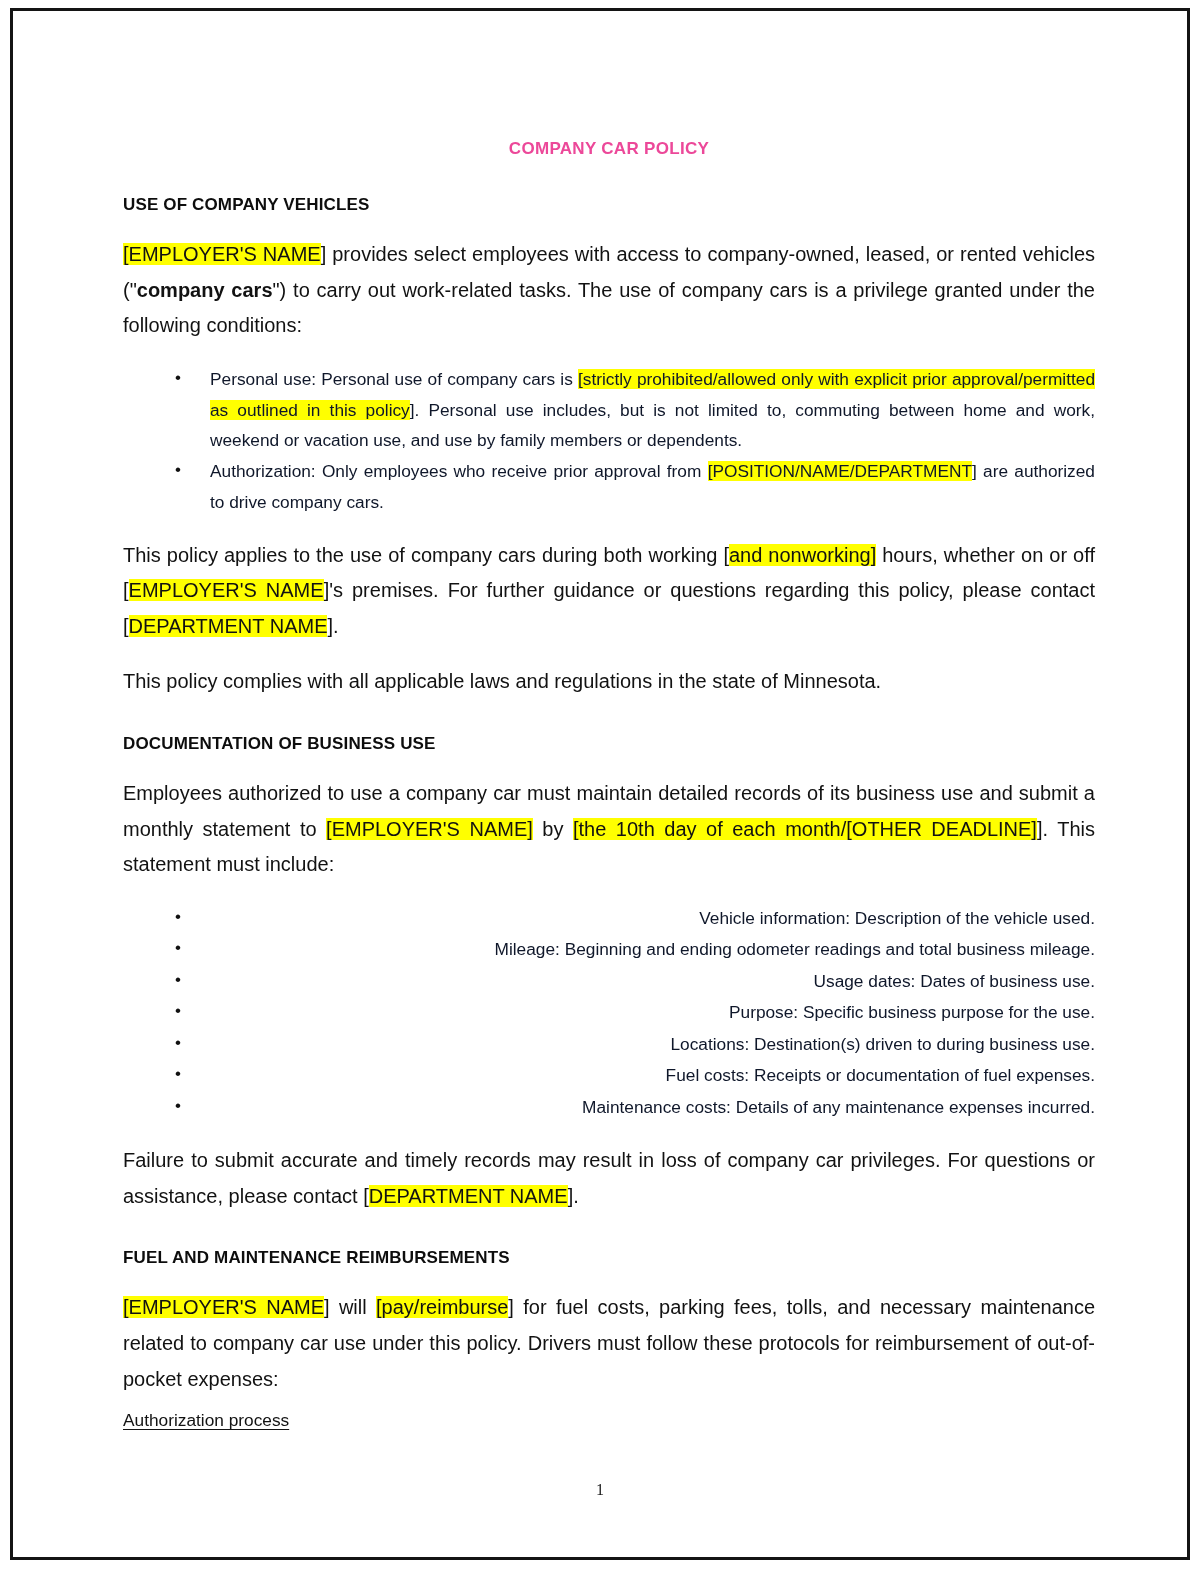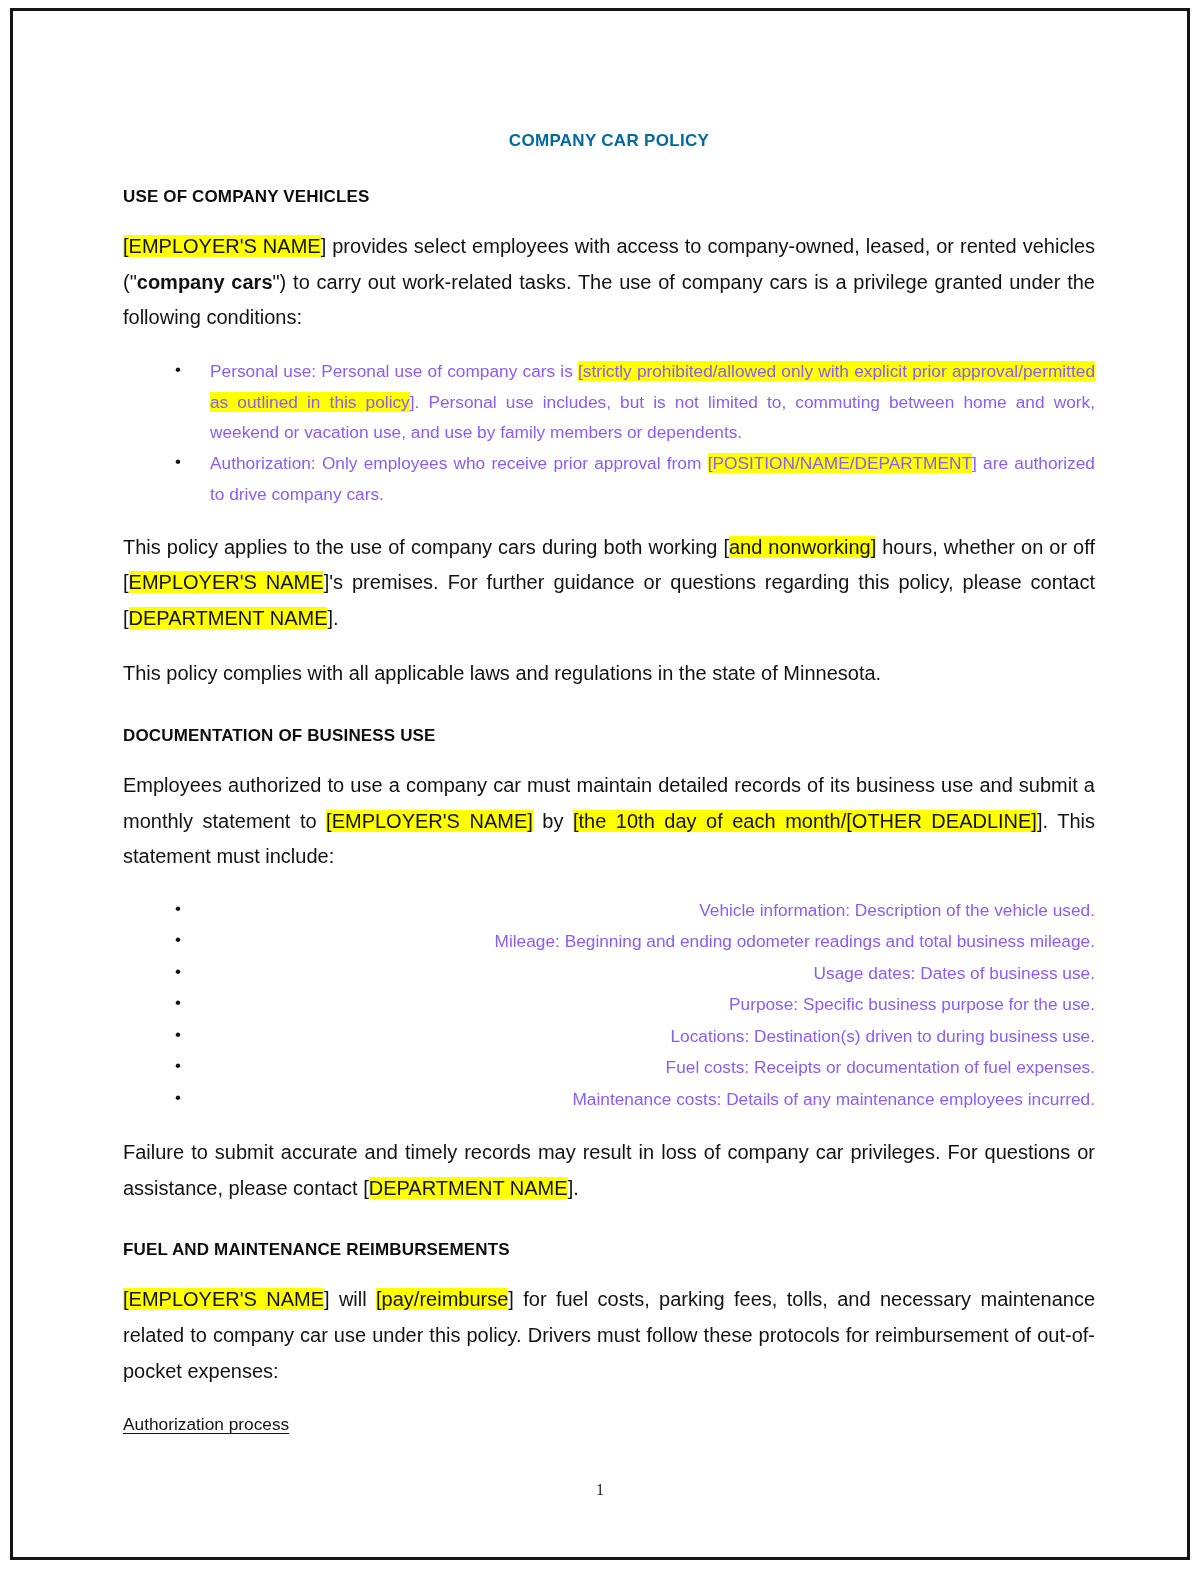--- a/index.html
+++ b/index.html
@@ -34,22 +34,22 @@
     height: 100%;
     font-family: "Liberation Sans", sans-serif;
     color: #111111;
   }
 
   .doc-title {
     text-align: center;
     font-weight: bold;
     font-size: 17px;
     letter-spacing: 0.3px;
-    margin: 8px 0 36px 0;
-    color: #0369a1;
+    margin: 16px 0 36px 0;
+    color: #ec4899;
   }
 
   .section-heading {
     font-weight: bold;
     font-size: 17px;
     letter-spacing: 0.15px;
     margin: 0 0 22px 0;
     color: #0d0d0d;
   }
 
@@ -59,36 +59,36 @@
 
   p.body-para {
     margin: 0 0 20px 0;
     font-size: 20px;
     line-height: 1.78;
     text-align: justify;
     color: #121212;
   }
 
   p.body-para.tight-bottom {
-    margin-bottom: 20px;
+    margin-bottom: 8px;
   }
 
   ul.doc-list {
     list-style: none;
     margin: 0 0 20px 0;
     padding: 0;
   }
 
   ul.doc-list > li {
     position: relative;
     padding-left: 87px;
     font-size: 17.3px;
     line-height: 1.78;
     text-align: justify;
-    color: #8b5cf6;
+    color: #0f172a;
     margin-bottom: 0;
   }
 
   ul.doc-list > li::before {
     content: "\2022";
     position: absolute;
     left: 52px;
     top: -1px;
     font-size: 17px;
     color: #111111;
@@ -156,21 +156,21 @@
 
       <p class="body-para"><span>Employees authorized to use a company car must maintain detailed records of its business use and submit a monthly statement to </span><span class="hl">[EMPLOYER'S NAME]</span><span> by </span><span class="hl">[the 10th day of each month/[OTHER DEADLINE]</span><span>]. This statement must include:</span></p>
 
       <ul class="doc-list compact">
         <li>Vehicle information: Description of the vehicle used.</li>
         <li>Mileage: Beginning and ending odometer readings and total business mileage.</li>
         <li>Usage dates: Dates of business use.</li>
         <li>Purpose: Specific business purpose for the use.</li>
         <li>Locations: Destination(s) driven to during business use.</li>
         <li>Fuel costs: Receipts or documentation of fuel expenses.</li>
-        <li>Maintenance costs: Details of any maintenance employees incurred.</li>
+        <li>Maintenance costs: Details of any maintenance expenses incurred.</li>
       </ul>
 
       <p class="body-para"><span>Failure to submit accurate and timely records may result in loss of company car privileges. For questions or assistance, please contact [</span><span class="hl">DEPARTMENT NAME</span><span>].</span></p>
 
       <div class="section-heading spaced-top">FUEL AND MAINTENANCE REIMBURSEMENTS</div>
 
       <p class="body-para tight-bottom"><span class="hl">[EMPLOYER'S NAME</span><span>] will </span><span class="hl">[pay/reimburse</span><span>] for fuel costs, parking fees, tolls, and necessary maintenance related to company car use under this policy. Drivers must follow these protocols for reimbursement of out-of-pocket expenses:</span></p>
 
       <p class="underline-head">Authorization process</p>
 

